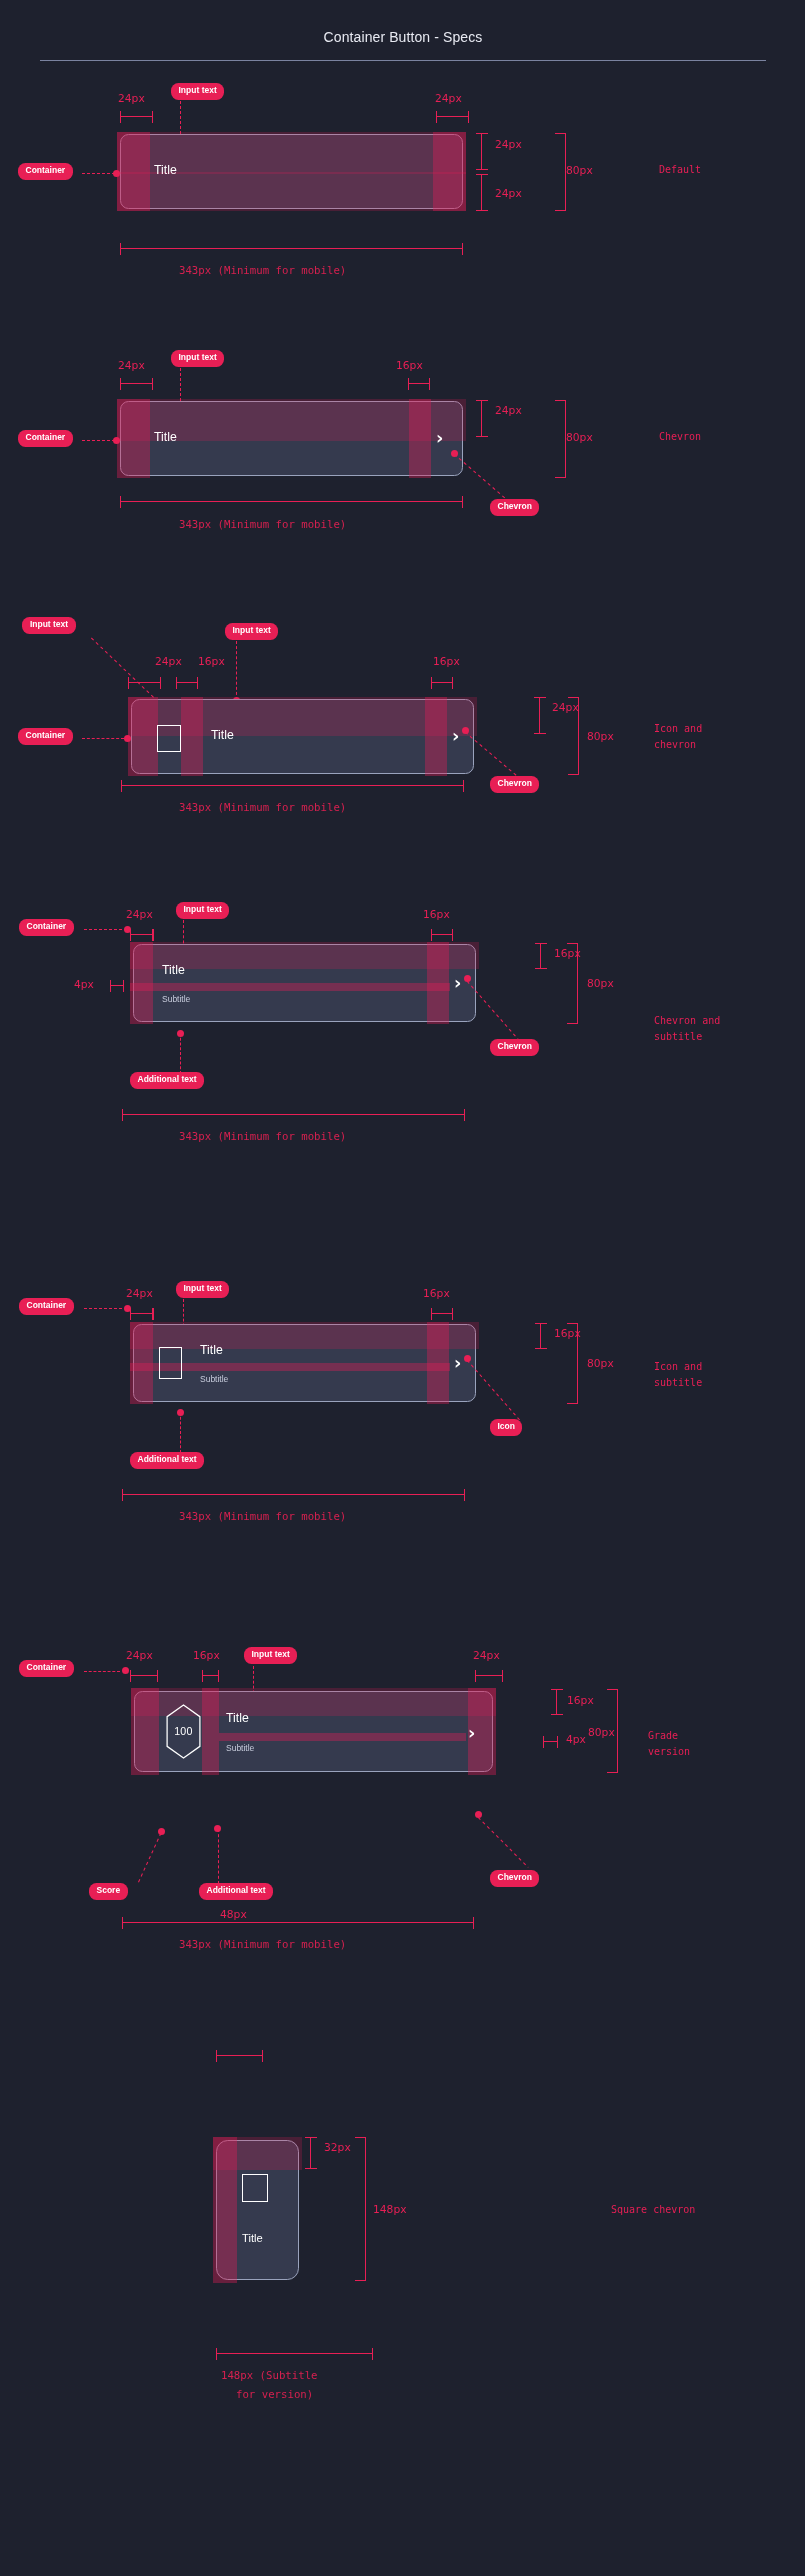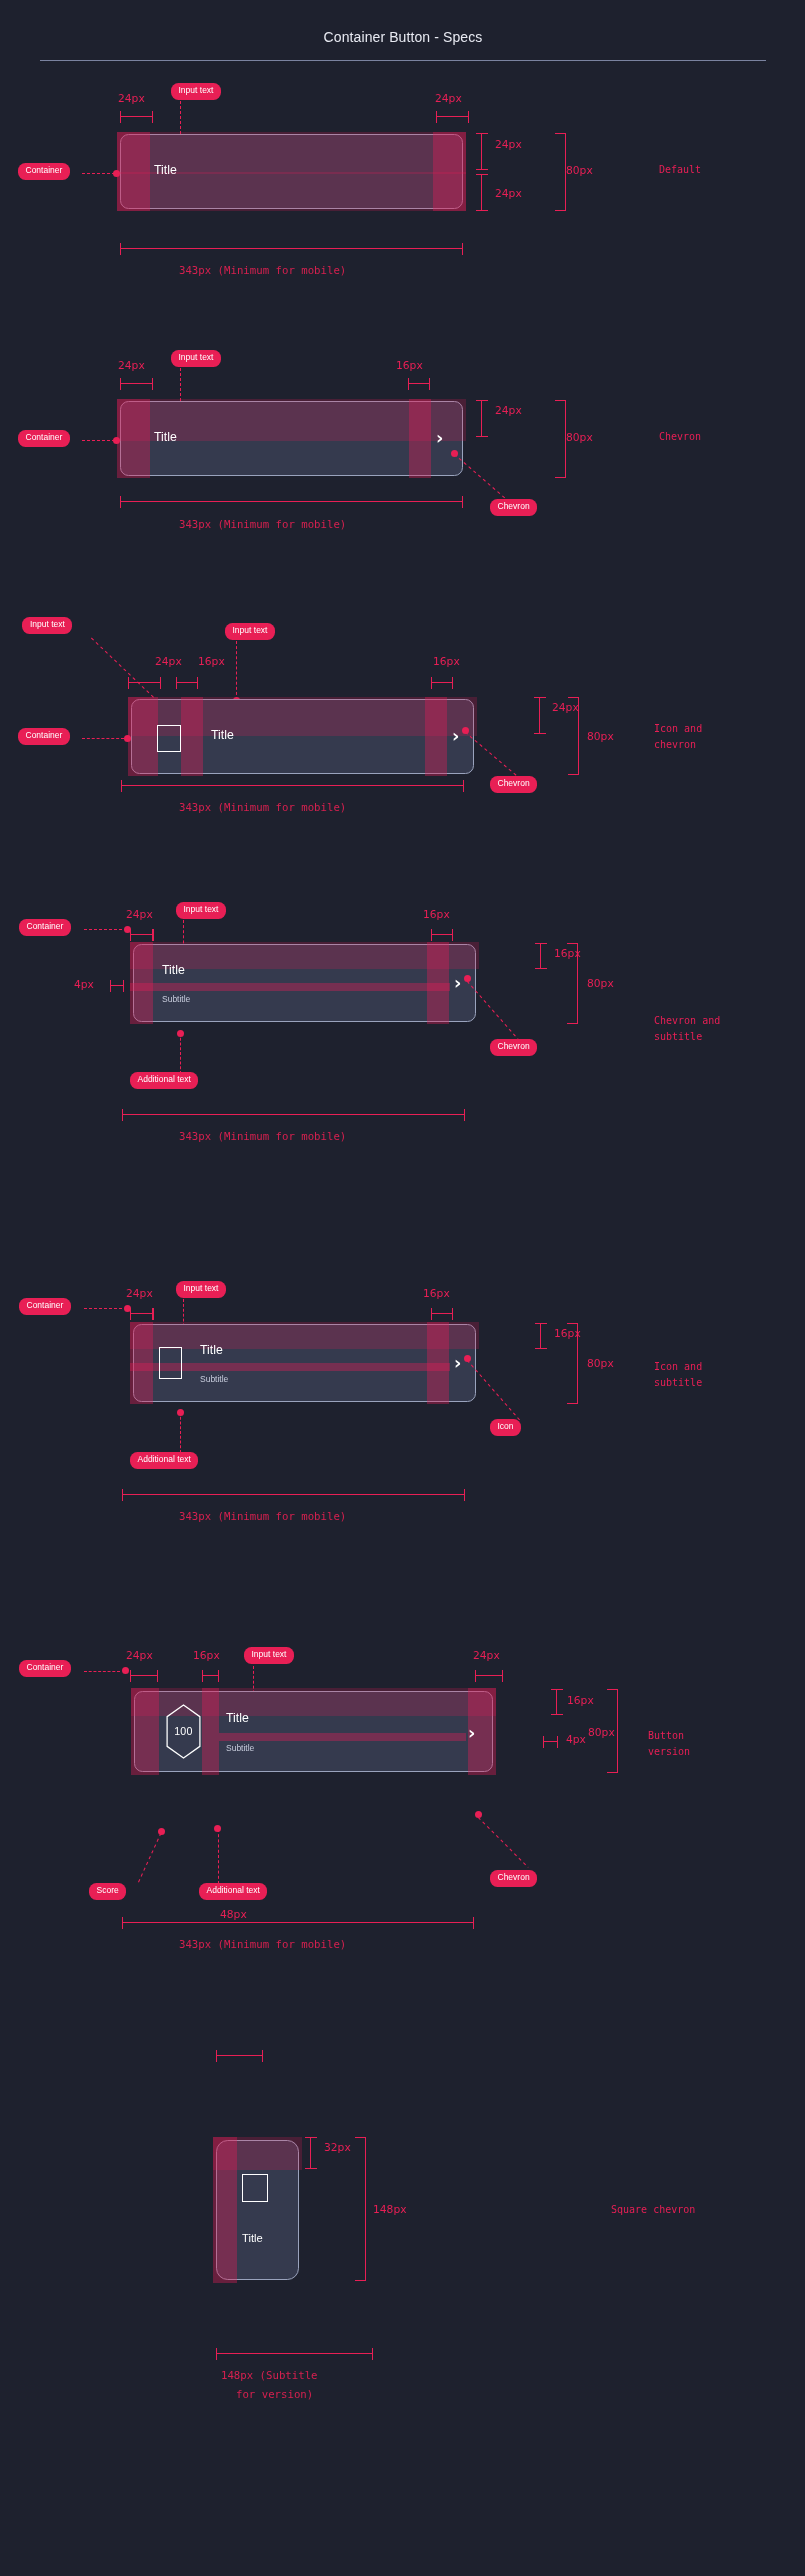--- a/index.html
+++ b/index.html
@@ -60,21 +60,21 @@
   .hex-val {
     position: absolute; left: 0; top: 0; width: 100%; height: 100%;
     display: flex; align-items: center; justify-content: center;
     color: #ffffff; font-size: 10.7px; letter-spacing: 0.3px;
   }
 
   
   .pill {
     position: absolute; background: #e81f55; color: #ffffff;
     border-radius: 7.5px; padding: 3.2px 7.5px 3.7px; font-size: 8.5px;
-    font-weight: 400; white-space: nowrap; line-height: 1.15;
+    font-weight: 700; white-space: nowrap; line-height: 1.15;
   }
   .meas {
     position: absolute; color: #e81f55; font-size: 10.7px; white-space: nowrap;
     font-family: "DejaVu Sans", sans-serif;
   }
   .note {
     position: absolute; color: #d6204f; font-size: 10.7px; line-height: 1.35;
     font-family: "DejaVu Sans Mono", monospace; white-space: pre;
   }
   .caption {
@@ -471,21 +471,21 @@
     <div class="meas" style="left:566px; top:1733px;">4px</div>
     <div class="hbar" style="left:543px; top:1736px; width:15px;">
         <i></i>
       </div>
 
     <div class="tall" style="left:607px; top:1689px; height:84px;">
         <i></i>
       </div>
     <div class="meas" style="left:588px; top:1726px;">80px</div>
 
-    <div class="caption" style="left:648px; top:1730px;">Button</div>
+    <div class="caption" style="left:648px; top:1730px;">Grade</div>
     <div class="caption" style="left:648px; top:1746px;">version</div>
 
     <div class="dot" style="left:158px; top:1828px;"></div>
     <svg class="diag" style="left:128px; top:1832px; width:48px; height:53px;" viewBox="0 0 90 100" width="48" height="53">
       <line x1="62" y1="2" x2="18" y2="98"></line>
     </svg>
     <div class="pill" style="left:89px; top:1883px;">Score</div>
 
     <div class="dot" style="left:214px; top:1825px;"></div>
     <div class="lead v" style="left:218px; top:1829px; height:55px;"></div>

